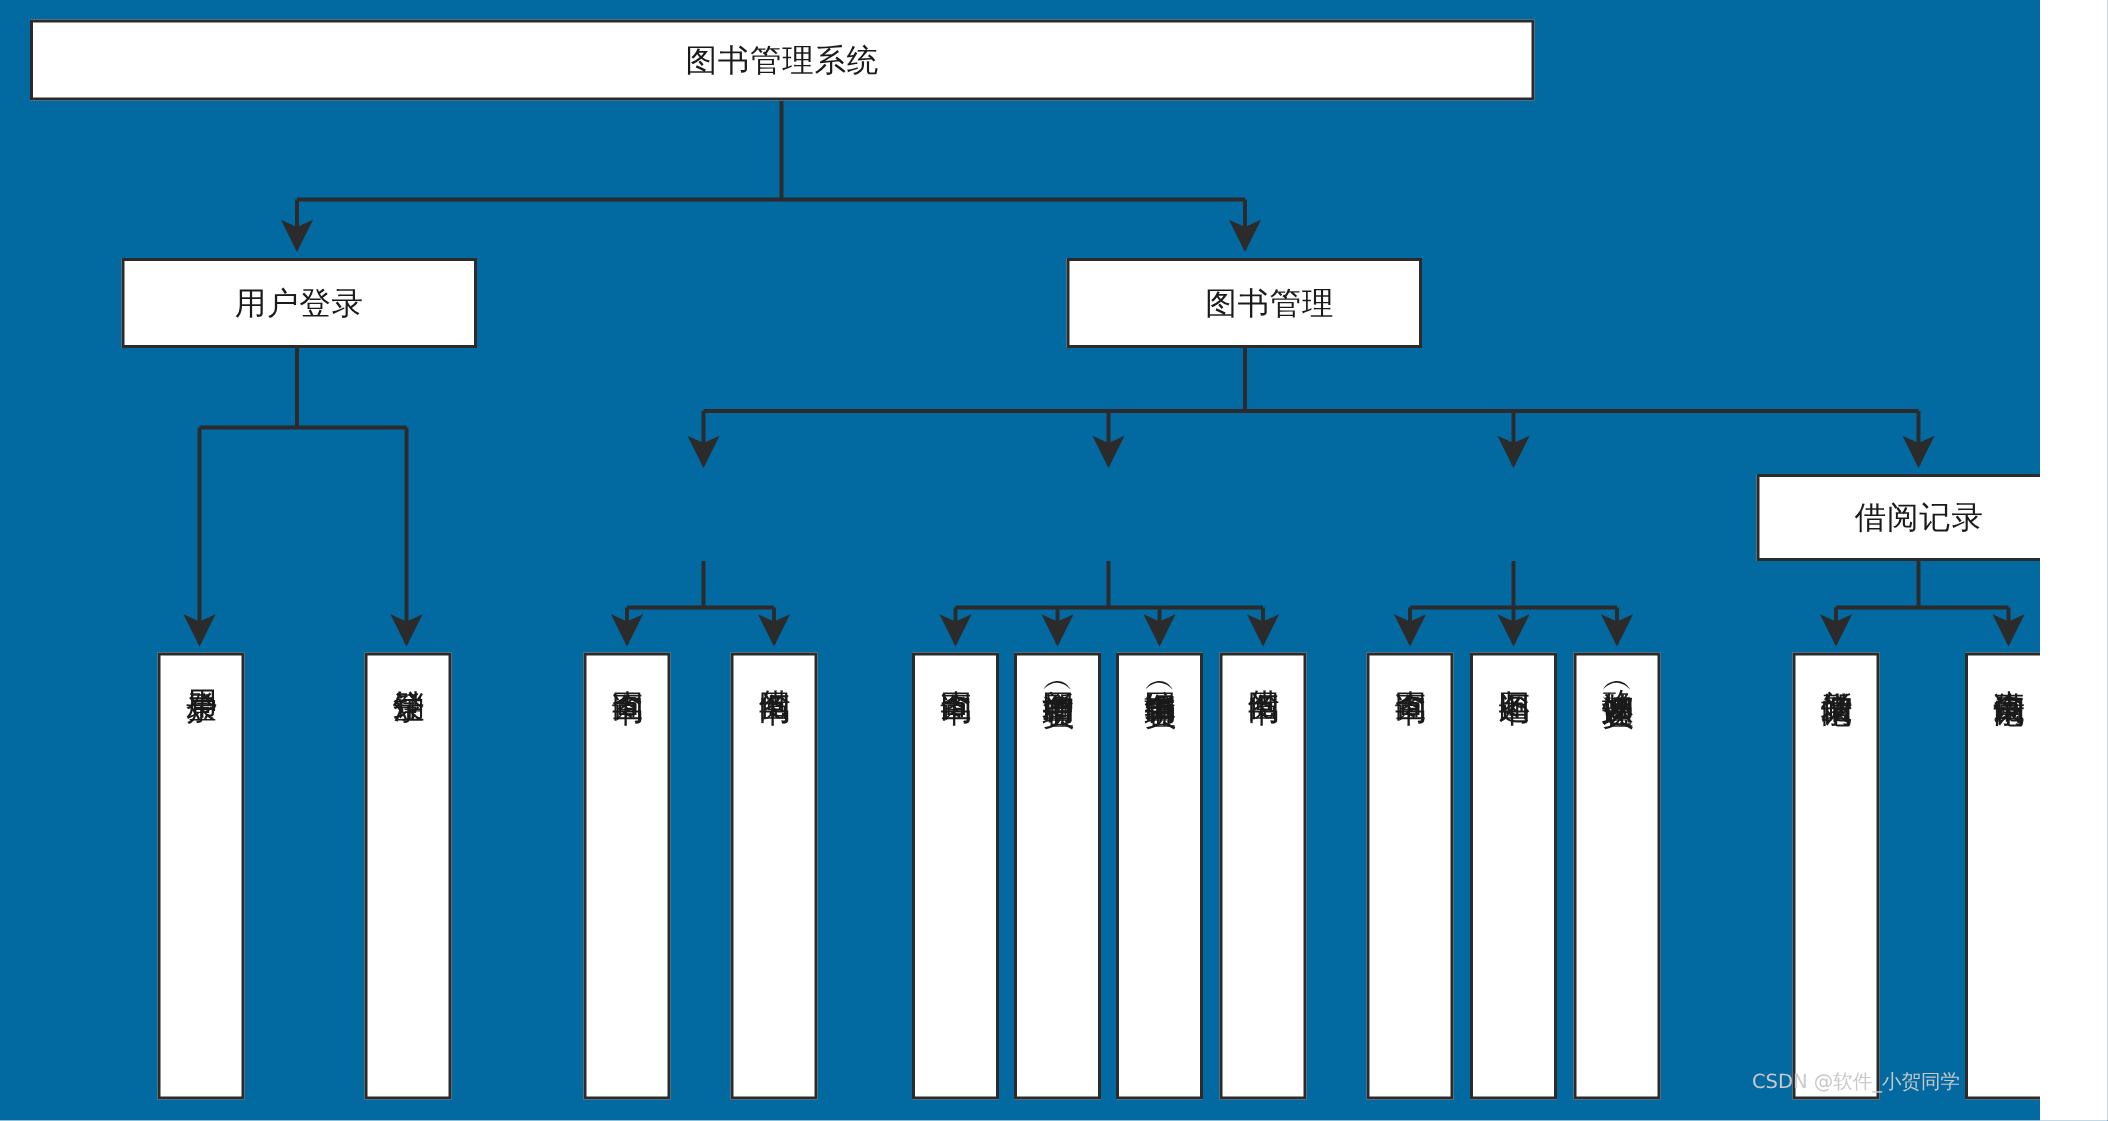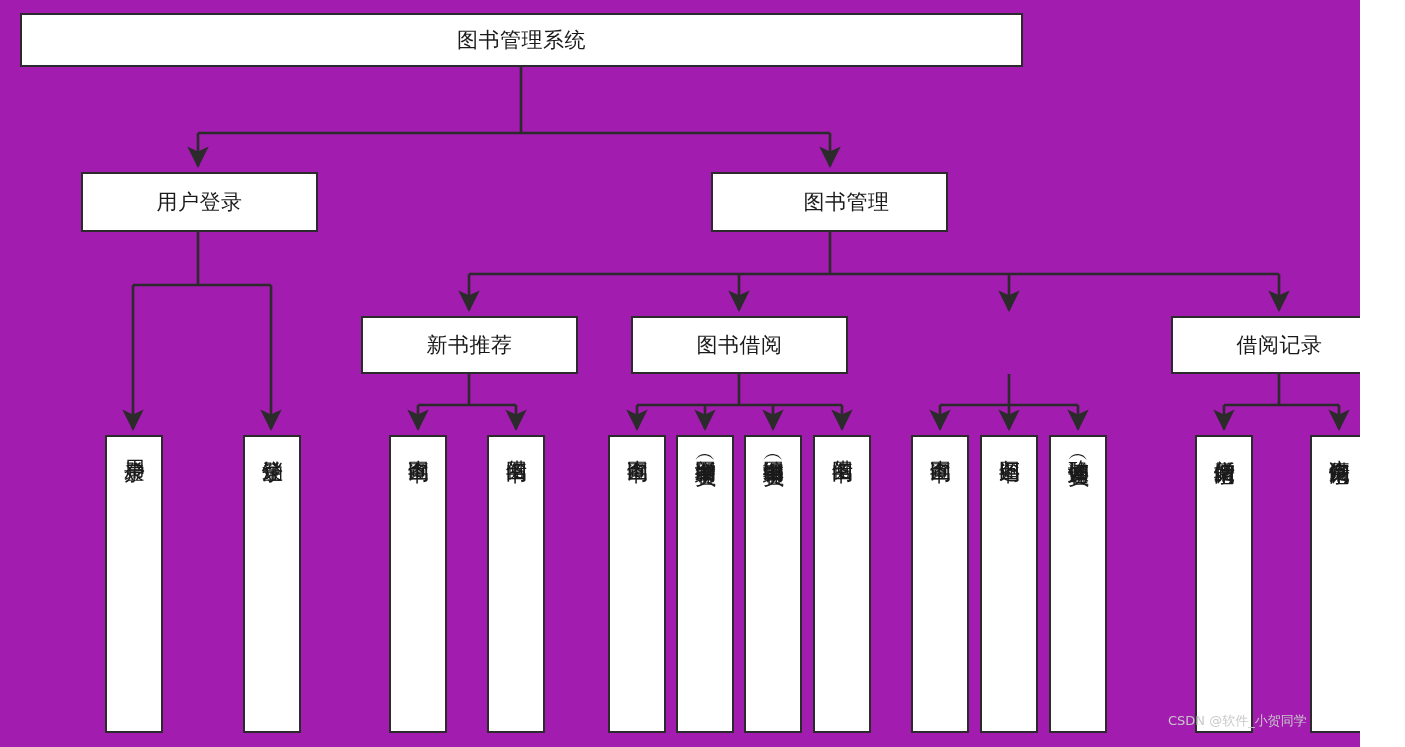--- a/index.html
+++ b/index.html
@@ -8,21 +8,21 @@
     padding: 0;
     background: #ffffff;
   }
   body {
     font-family: "DejaVu Sans", "Liberation Sans", sans-serif;
   }
   #canvas {
     position: relative;
     width: 1360px;
     height: 747px;
-    background: #a21caf;
+    background: #0369a1;
     overflow: hidden;
   }
   #wires {
     position: absolute;
     left: 0;
     top: 0;
     width: 1405px;
     height: 747px;
     pointer-events: none;
   }
@@ -131,27 +131,21 @@
   </div>
 
   <div class="node h-node" style="left:81px; top:172px; width:237px; height:60px;">
     <span class="node-label">用户登录</span>
   </div>
 
   <div class="node h-node" style="left:711px; top:172px; width:237px; height:60px;padding-left:34px;">
     <span class="node-label">图书管理</span>
   </div>
 
-  <div class="node h-node" style="left:361px; top:316px; width:217px; height:58px;">
-    <span class="node-label">新书推荐</span>
-  </div>
-
-  <div class="node h-node" style="left:631px; top:316px; width:217px; height:58px;">
-    <span class="node-label">图书借阅</span>
-  </div>
+
 
 
   <div class="node h-node" style="left:1171px; top:316px; width:217px; height:58px;align-items:center;">
     <span class="node-label">借阅记录</span>
   </div>
 
   <div class="node v-node" style="left:105px; top:435px; width:58px; height:298px;">
     <span class="node-label">用户登录</span>
   </div>
 

